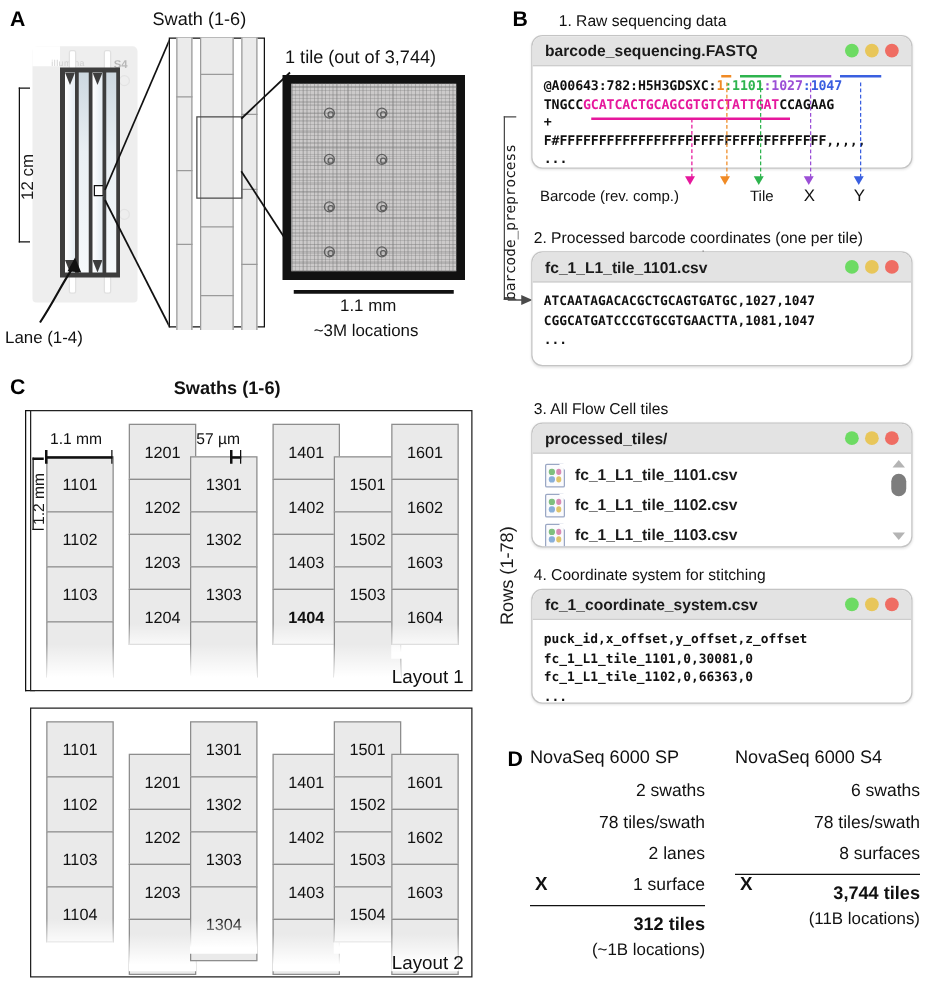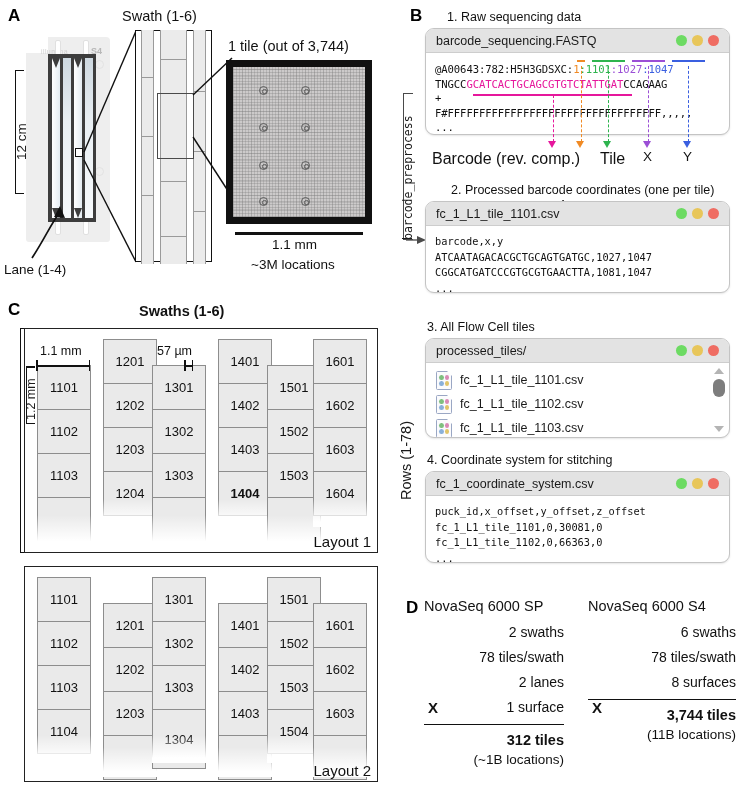--- a/index.html
+++ b/index.html
@@ -84,31 +84,32 @@
   .fiducial {
     position:absolute; width:9px; height:9px; border-radius:50%;
     border:1.2px solid #5d5d5d;
   }
   .fiducial:after{
     content:""; position:absolute; left:2.3px; top:2.3px; width:2.5px;height:2.5px;
     border-radius:50%; border:1px solid #5d5d5d;
   }
   .scale-bar { position:absolute; background:#111; height:3px; }
   .lbl { position:absolute; font-size:13.5px; color:#111; white-space:nowrap; }
-  .lbl-sm { position:absolute; font-size:16px; color:#111; white-space:nowrap; }
+  .lbl-sm { position:absolute; font-size:12px; color:#111; white-space:nowrap; }
 
   .vbracket { position:absolute; border-left:1.6px solid #111; border-top:1.6px solid #111; border-bottom:1.6px solid #111; }
   .vrot { position:absolute; transform-origin: 0 0; transform: rotate(-90deg); white-space:nowrap; font-size:13.5px;}
 
   
   .win {
     position:absolute; background:#ffffff;
     border:1px solid #c4c4c4; border-radius:9px;
     box-shadow:0 1px 2px rgba(0,0,0,0.10);
     overflow:hidden;
+    font-weight:bold;
   }
   .win-bar {
     height:24px; background:#e3e3e3; border-bottom:1px solid #cdcdcd;
     display:flex; align-items:center; padding:0 10px;
   }
   .win-title { font-size:12.5px; color:#1a1a1a; flex:1; white-space:nowrap;}
   .dots { display:flex; gap:5px; }
   .dot { width:11px; height:11px; border-radius:50%; }
   .win-body { padding:7px 9px 6px 9px; }
 
@@ -335,32 +336,31 @@
 
 <div class="dashv" style="left:688px;top:66px;height:76px;border-color:#3a5fe0;"></div>
 <div class="arrowhead" style="left:683px;top:141px;border-top:7px solid #3a5fe0;"></div>
 
 <div class="lbl-sm" style="left:432px;top:150px;">Barcode (rev. comp.)</div>
 <div class="lbl-sm" style="left:561px;top:150px;margin-top:48px;">Lane</div>
 <div class="lbl-sm" style="left:600px;top:150px;">Tile</div>
 <div class="lbl-sm" style="left:643px;top:149px;font-size:13.5px;">X</div>
 <div class="lbl-sm" style="left:683px;top:149px;font-size:13.5px;">Y</div>
 
-<div class="step-title" style="left:451px;top:183px;">2. Processed barcode coordinates (one per tile)</div>
+<div class="step-title" style="left:427px;top:183px;">2. Processed barcode coordinates (one per tile)</div>
 <div class="win" style="left:425px;top:201px;width:305px;height:92px;">
   <div class="win-bar">
     <span class="win-title">fc_1_L1_tile_1101.csv</span>
     <span class="dots">
       <i class="dot" style="background:#6ddb63;"></i>
       <i class="dot" style="background:#e8c65a;"></i>
       <i class="dot" style="background:#ef6d63;"></i>
     </span>
   </div>
   <div class="win-body" style="padding-top:8px;">
-    <div class="mono2">barcode,x,y</div>
     <div class="mono2">ATCAATAGACACGCTGCAGTGATGC,1027,1047</div>
     <div class="mono2">CGGCATGATCCCGTGCGTGAACTTA,1081,1047</div>
     <div class="mono2">...</div>
   </div>
 </div>
 
 <div class="step-title" style="left:427px;top:320px;">3. All Flow Cell tiles</div>
 <div class="win" style="left:425px;top:338px;width:305px;height:100px;">
   <div class="win-bar">
     <span class="win-title">processed_tiles/</span>

